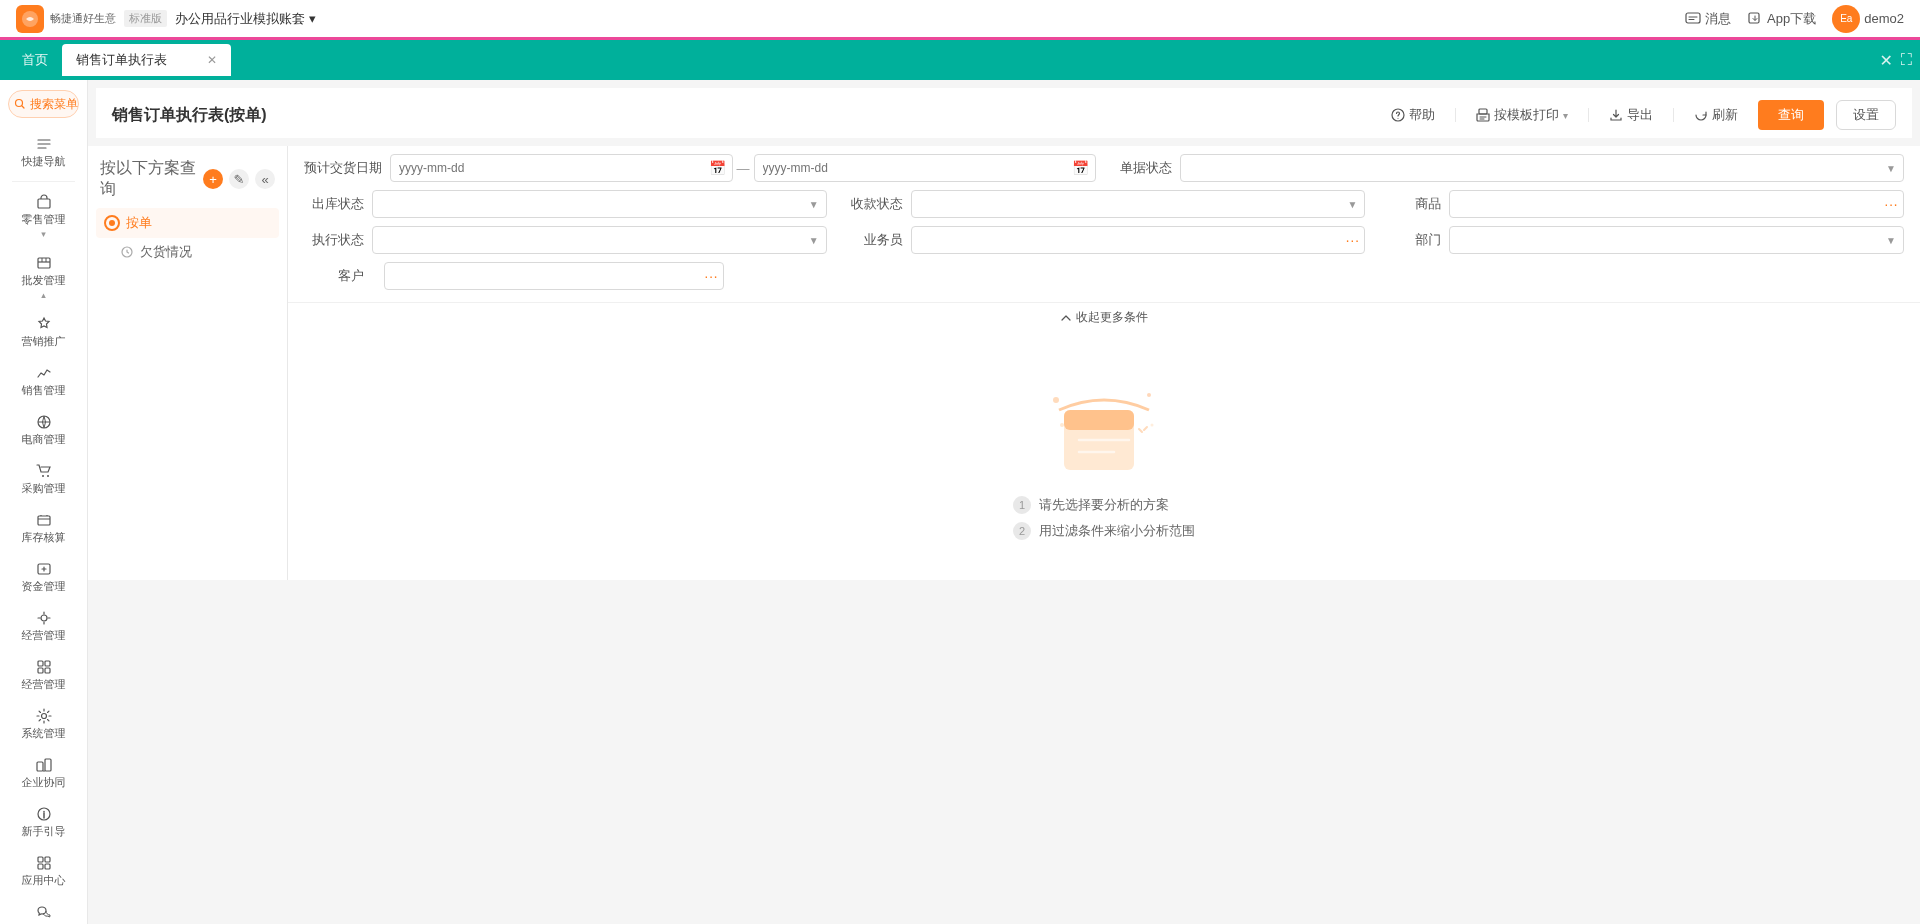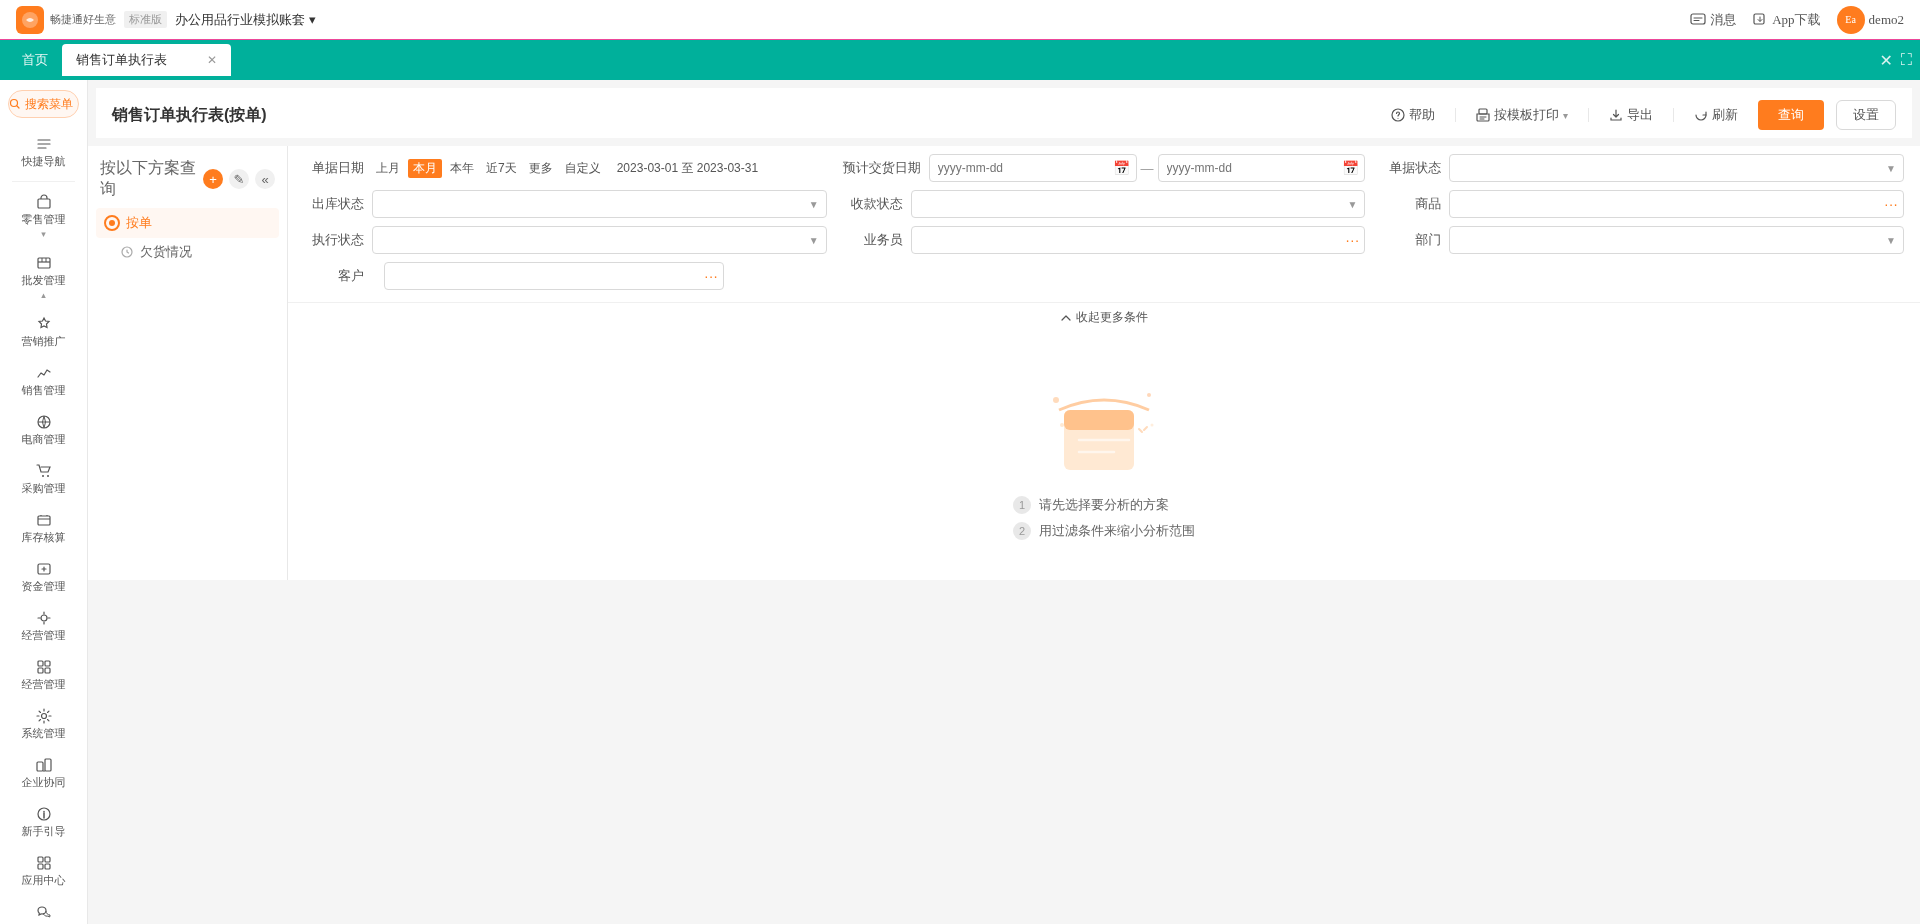--- a/index.html
+++ b/index.html
@@ -1,19 +1,19 @@
 <!DOCTYPE html>
 <html><head>
   <meta charset="utf-8">
   <style>
     * { box-sizing: border-box; margin: 0; padding: 0; }
     body { font-family: "Microsoft YaHei", "PingFang SC", Arial, sans-serif; font-size: 13px; background: #f5f5f5; color: #333; display: flex; flex-direction: column; height: 100vh; overflow: hidden; }
 
     
-    .top-header { height: 40px; background: #fff; display: flex; align-items: center; justify-content: space-between; padding: 0 16px; border-bottom: 1px solid #ec4899; flex-shrink: 0; font-family: Liberation Serif, serif; }
+    .top-header { height: 40px; background: #fff; display: flex; align-items: center; justify-content: space-between; padding: 0 16px; border-bottom: 3px solid #ec4899; flex-shrink: 0; }
     .top-header-left { display: flex; align-items: center; gap: 8px; }
     .logo-area { display: flex; align-items: center; gap: 6px; }
     .logo-icon { width: 28px; height: 28px; background: #ff7c1e; border-radius: 6px; display: flex; align-items: center; justify-content: center; color: white; font-size: 10px; font-weight: bold; }
     .logo-text { font-size: 11px; color: #666; line-height: 1.2; }
     .tag-label { font-size: 11px; color: #999; background: #f0f0f0; padding: 1px 5px; border-radius: 2px; }
     .app-selector { display: flex; align-items: center; gap: 4px; color: #333; font-size: 13px; cursor: pointer; }
     .top-header-right { display: flex; align-items: center; gap: 16px; }
     .header-btn { display: flex; align-items: center; gap: 4px; color: #555; font-size: 13px; cursor: pointer; }
     .avatar { width: 28px; height: 28px; border-radius: 50%; background: #ff7c1e; display: flex; align-items: center; justify-content: center; color: white; font-size: 11px; overflow: hidden; }
 
@@ -25,21 +25,21 @@
     .tab-close { color: #999; font-size: 12px; cursor: pointer; line-height: 1; }
     .tab-bar-actions { margin-left: auto; display: flex; align-items: center; gap: 8px; }
     .tab-bar-action-btn { color: rgba(255,255,255,0.85); cursor: pointer; font-size: 16px; }
 
     
     .main-layout { display: flex; flex: 1; overflow: hidden; }
 
     
     .sidebar { width: 88px; background: #fff; border-right: 1px solid #e8e8e8; display: flex; flex-direction: column; flex-shrink: 0; overflow-y: auto; }
     .sidebar-search { padding: 10px 8px 6px; }
-    .sidebar-search-btn { width: 100%; height: 28px; background: #fff7f2; border: 1px solid #ffd0b0; border-radius: 14px; display: flex; align-items: center; justify-content: flex-start; gap: 4px; color: #ff7c1e; font-size: 12px; cursor: pointer; }
+    .sidebar-search-btn { width: 100%; height: 28px; background: #fff7f2; border: 1px solid #ffd0b0; border-radius: 14px; display: flex; align-items: center; justify-content: flex-end; gap: 4px; color: #ff7c1e; font-size: 12px; cursor: pointer; }
     .sidebar-nav-section { padding: 4px 0; }
     .sidebar-nav-item { display: flex; align-items: center; justify-content: center; padding: 8px 4px; cursor: pointer; color: #555; font-size: 12px; text-align: center; flex-direction: column; gap: 2px; position: relative; }
     .sidebar-divider { height: 1px; background: #f0f0f0; margin: 4px 12px; }
 
     
     .content-area { flex: 1; display: flex; flex-direction: column; overflow: hidden; background: #f5f5f5; }
 
     
     .page-content { flex: 1; overflow: auto; padding: 0; }
 
@@ -371,32 +371,20 @@
             <span>欠货情况</span>
           </div>
         </div>
 
         <div style="flex:1; display:flex; flex-direction:column; background:#fff;">
 
           <div class="filter-rows">
 
             <div class="filter-row">
 
-              <div style="display:flex; align-items:center; gap:8px; margin-right:16px; flex:1;">
-                <span class="filter-label">单据日期</span>
-                <div class="date-tabs">
-                  <span class="date-tab">上月</span>
-                  <span class="date-tab active">本月</span>
-                  <span class="date-tab">本年</span>
-                  <span class="date-tab">近7天</span>
-                  <span class="date-tab">更多</span>
-                  <span class="date-tab">自定义</span>
-                </div>
-                <span style="color:#555; font-size:12px; margin-left:4px;"><span>2023-03-01</span> 至 <span>2023-03-31</span></span>
-              </div>
 
               <div style="display:flex; align-items:center; gap:8px; margin-right:16px; flex:1;">
                 <span class="filter-label">预计交货日期</span>
                 <div style="display:flex; align-items:center; gap:4px; flex:1;">
                   <div class="date-wrapper">
                     <input type="text" class="date-input" placeholder="yyyy-mm-dd" style="">
                     <span class="date-icon">📅</span>
                   </div>
                   <span class="date-separator">—</span>
                   <div class="date-wrapper">

